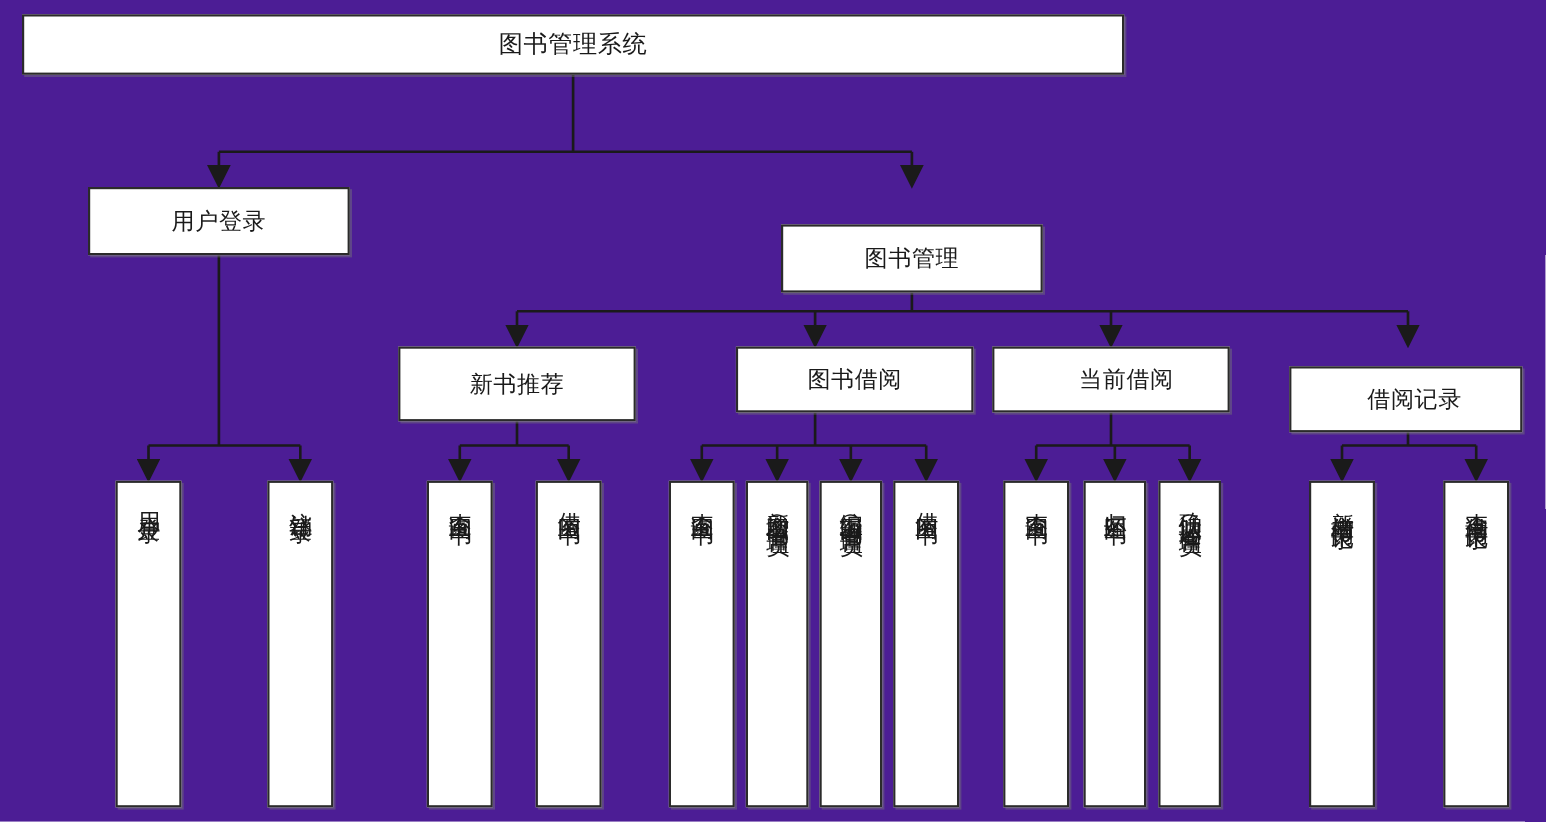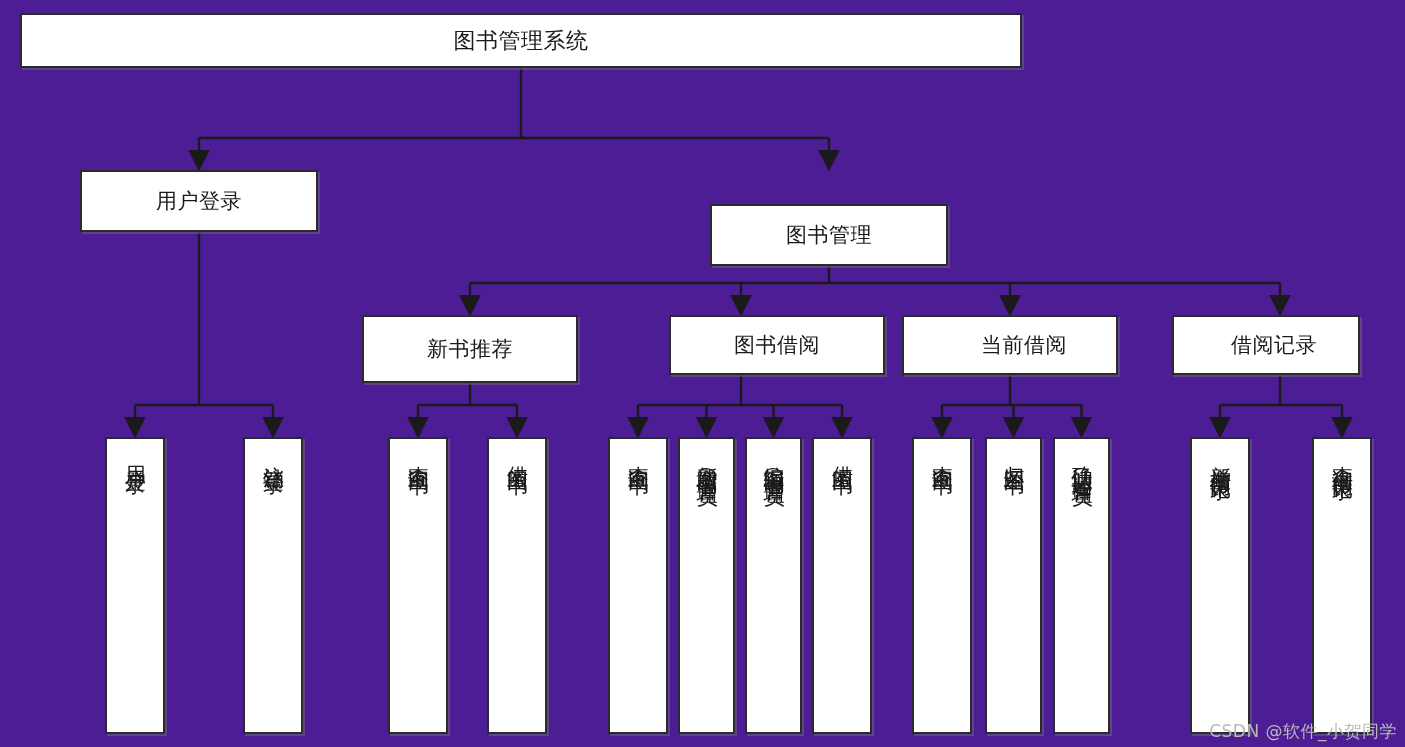--- a/index.html
+++ b/index.html
@@ -135,21 +135,21 @@
       </div>
       <div class="node lvl3 horiz" style="left: 362px; top: 315px; width: 216px; height: 68px;">
         <span class="node-label">新书推荐</span>
       </div>
       <div class="node lvl3 horiz" style="left: 633px; top: 315px; width: 216px; height: 60px; margin-left: 36px;">
         <span class="node-label">图书借阅</span>
       </div>
       <div class="node lvl3 horiz" style="left: 902px; top: 315px; width: 216px; height: 60px; padding-left: 28px;">
         <span class="node-label">当前借阅</span>
       </div>
-      <div class="node lvl3 horiz" style="left: 1172px; top: 315px; width: 188px; height: 60px; padding-left: 16px;">
+      <div class="node lvl3 horiz" style="left: 1172px; top: 333px; width: 212px; height: 60px; padding-left: 16px;">
         <span class="node-label">借阅记录</span>
       </div>
       <div class="node leaf vert" style="left: 105px; top: 437px; width: 60px; height: 297px;">
         <span class="node-label">用户登录</span>
       </div>
       <div class="node leaf vert" style="left: 243px; top: 437px; width: 60px; height: 297px;">
         <span class="node-label">注销登录</span>
       </div>
       <div class="node leaf vert" style="left: 388px; top: 437px; width: 60px; height: 297px;">
         <span class="node-label">查询图书</span>
@@ -179,14 +179,13 @@
         <span class="node-label">确认归还（管理员）</span>
       </div>
       <div class="node leaf vert" style="left: 1190px; top: 437px; width: 60px; height: 297px;">
         <span class="node-label">新增借阅记录</span>
       </div>
       <div class="node leaf vert" style="left: 1312px; top: 437px; width: 60px; height: 297px;">
         <span class="node-label">查询借阅记录</span>
       </div>
     </div>
 
-  <div id="watermark">CSDN @软件_小贺同学</div>
 </div>
 
 </body></html>

